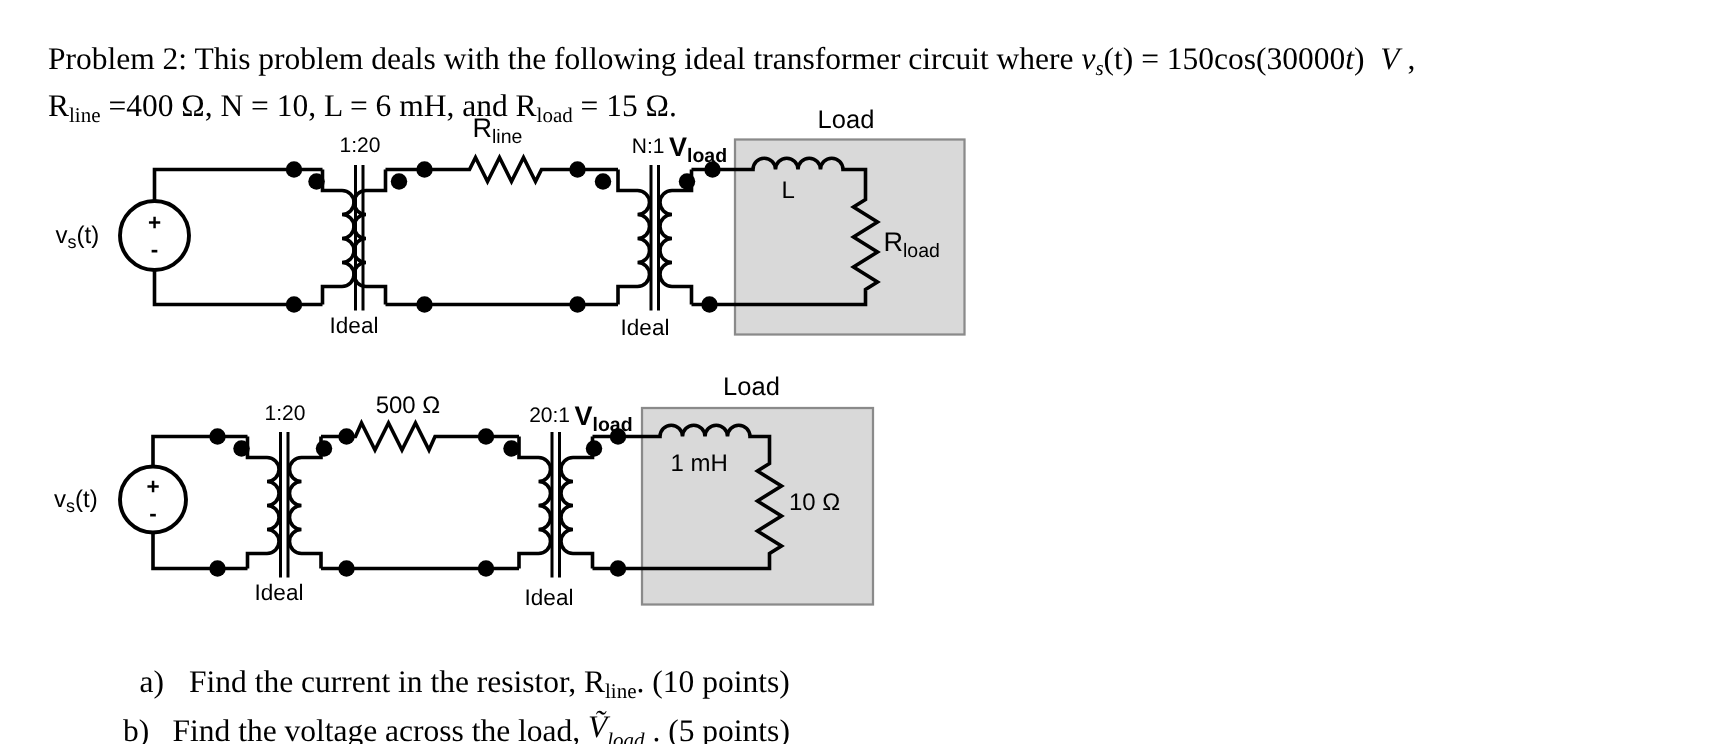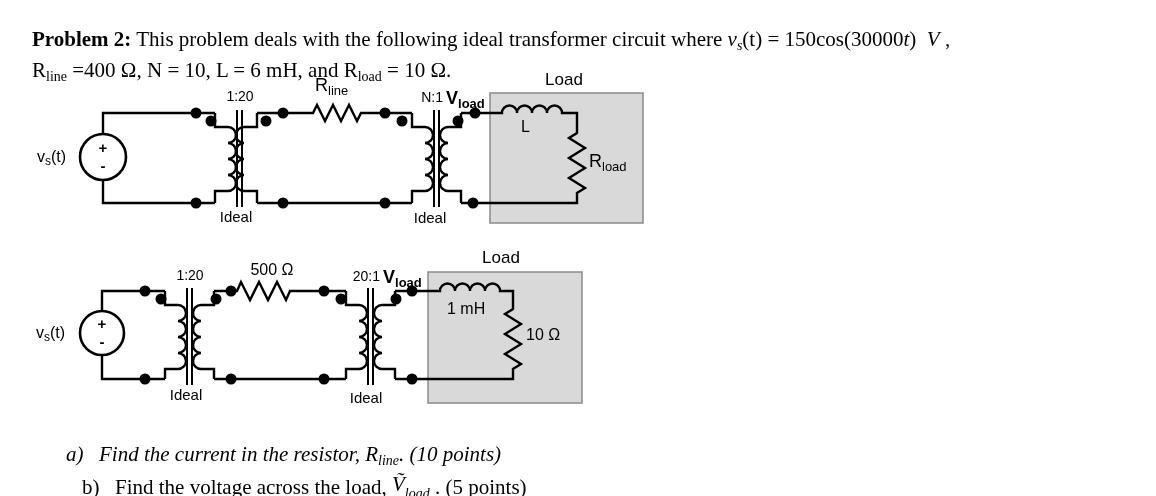--- a/index.html
+++ b/index.html
@@ -1,19 +1,19 @@
 <!DOCTYPE html>
 <html><head>
 <meta charset="utf-8">
 <style>
   html,body { margin:0; padding:0; background:#ffffff; }
   .page { position:relative; width:1156px; height:496px; background:#fff; overflow:hidden;
           font-family:"Liberation Serif", serif; color:#000; }
   .tline { position:absolute; font-size:21px; white-space:pre; line-height:1.2; }
-  .b { font-weight:bold; }
+  .b { font-weight:normal; }
   .i { font-style:italic; font-family:"Liberation Serif","DejaVu Serif",serif; }
   .ssub { font-size:14px; vertical-align:-4px; }
   .vt { vertical-align:3px; }
   .qlabel { display:inline-block; width:33px; }
   svg.circuits { position:absolute; left:0; top:60px; width:1156px; height:358px; }
   .wire { fill:none; stroke:#000; stroke-width:2.4; }
   .core { fill:none; stroke:#000; stroke-width:2; }
   .dot { fill:#000; stroke:none; }
   .srcring { fill:#fff; stroke:#000; stroke-width:2.6; }
   .loadbox { stroke:#8a8a8a; stroke-width:1.5; }
@@ -23,21 +23,21 @@
 </head>
 <body>
 
 <div class="page">
 
   <div class="tline" style="left:11px; top:2px;">
     <span class="b">Problem 2:</span><span> This problem deals with the following ideal transformer circuit where </span><span class="i">v</span><span class="ssub i">s</span><span>(t) = 150cos(30000</span><span class="i">t</span><span>)  </span><span class="i">V</span><span> ,</span>
   </div>
 
   <div class="tline" style="left:11px; top:33px;">
-    <span>R</span><span class="ssub">line</span><span> =400 Ω, N = 10, L = 6 mH, and </span><span>R</span><span class="ssub">load</span><span> = 10 Ω.</span>
+    <span>R</span><span class="ssub">line</span><span> =400 Ω, N = 10, L = 6 mH, and </span><span>R</span><span class="ssub">load</span><span> = 15 Ω.</span>
   </div>
 
   <svg class="circuits" viewBox="0 60 1156 358">
 
     <g>
       <rect class="loadbox" x="490" y="93" width="153" height="130" fill="#d9d9d9"></rect>
       <text class="lbl" x="564" y="85" font-size="17" text-anchor="middle">Load</text>
 
       <path class="wire" d="M103,134 V113 H215 M103,180 V203 H215"></path>
 
@@ -123,21 +123,21 @@
       <text class="lbl" x="272" y="275" font-size="16" text-anchor="middle">500 Ω</text>
       <text class="lbl" x="380" y="281" font-size="14" text-anchor="end">20:1</text>
       <text class="lbl" x="383" y="283" font-size="18" font-weight="bold"><tspan>V</tspan><tspan dy="4" font-size="13">load</tspan></text>
       <text class="lbl" x="447" y="314" font-size="16">1 mH</text>
       <text class="lbl" x="526" y="340" font-size="16">10 Ω</text>
       <text class="lbl" x="186" y="400" font-size="15" text-anchor="middle">Ideal</text>
       <text class="lbl" x="366" y="403" font-size="15" text-anchor="middle">Ideal</text>
     </g>
   </svg>
 
-  <div class="tline" style="left:45px; top:417px;font-style:italic;">
+  <div class="tline" style="left:72px; top:417px;">
     <span class="qlabel">a)</span><span>Find the current in the resistor, R</span><span class="ssub">line</span><span>. (10 points)</span>
   </div>
 
   <div class="tline" style="left:61px; top:447px;">
     <span class="qlabel">b)</span><span>Find the voltage across the load, </span><span class="i vt">Ṽ</span><span class="ssub i">load</span><span> . (5 points)</span>
   </div>
 
 </div>
 
 </body></html>

